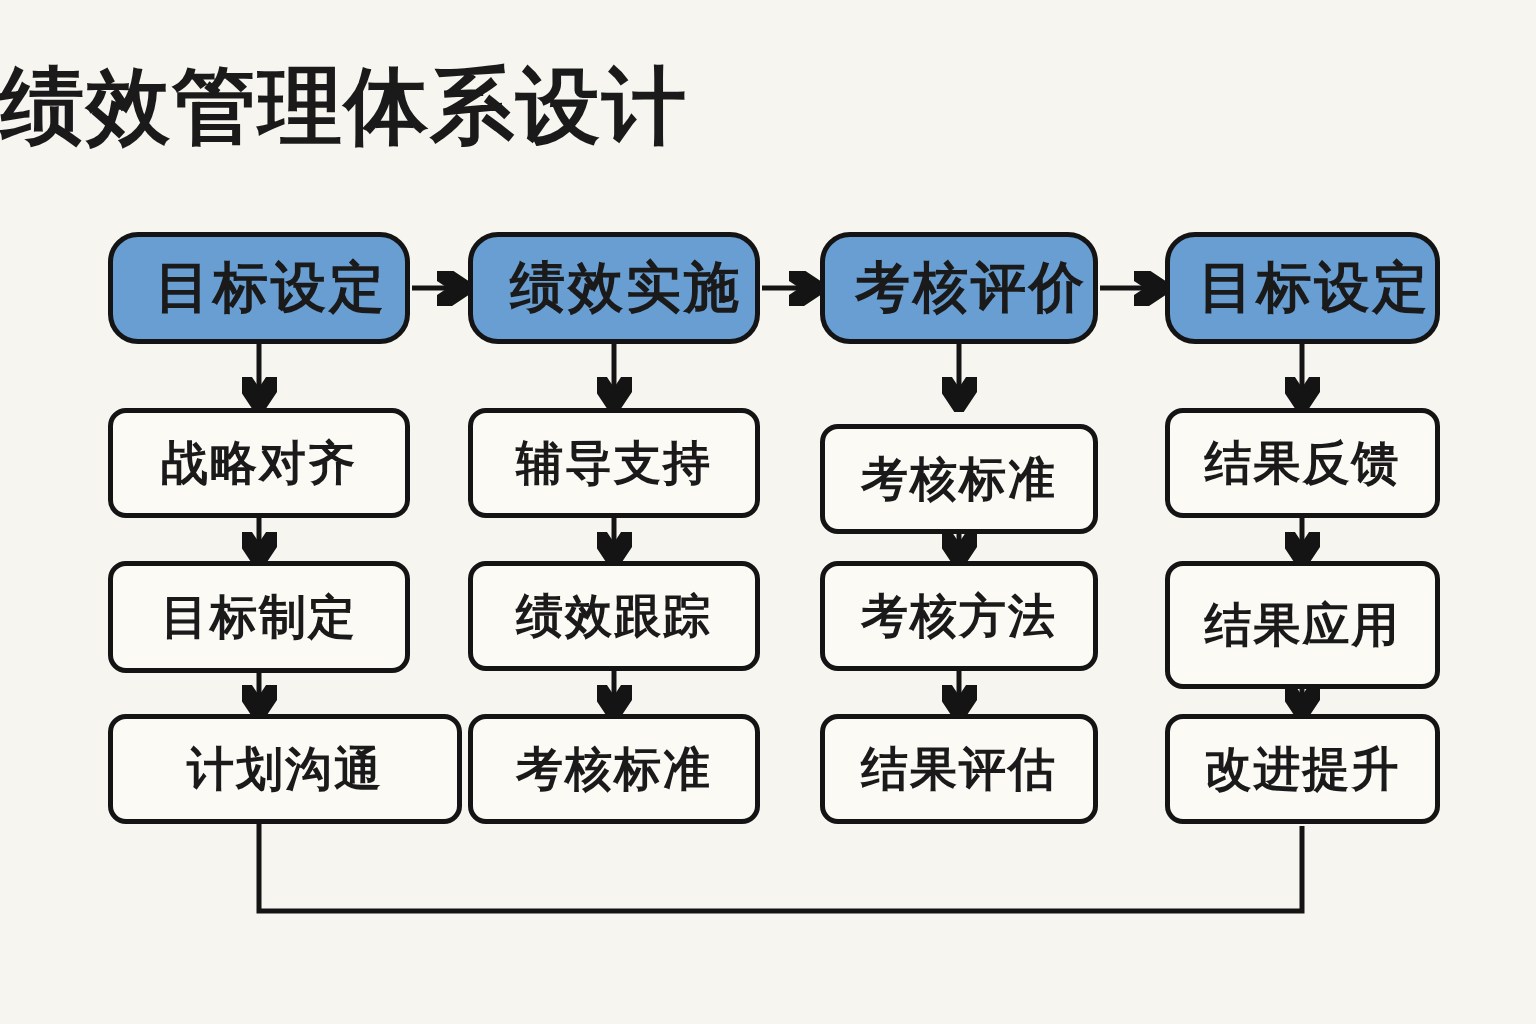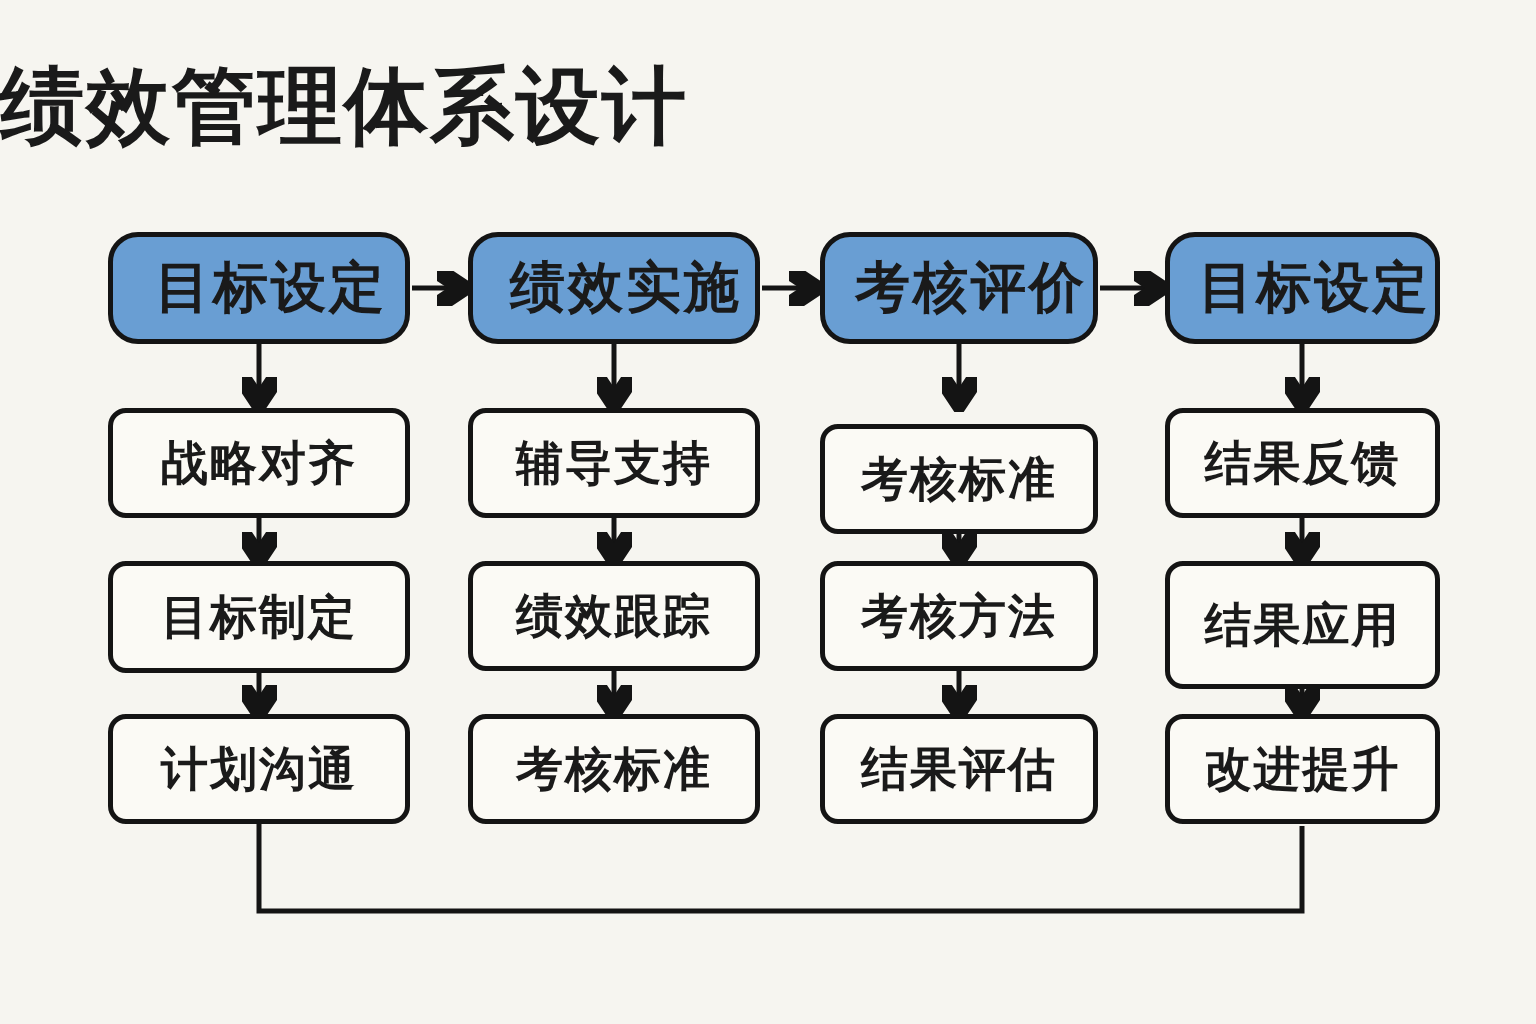--- a/index.html
+++ b/index.html
@@ -101,21 +101,21 @@
 
   <div class="box stage" style="left:108px;top:232px;width:302px;height:112px">
     <span>目标设定</span>
   </div>
   <div class="box step" style="left:108px;top:408px;width:302px;height:110px">
     <span>战略对齐</span>
   </div>
   <div class="box step" style="left:108px;top:561px;width:302px;height:112px">
     <span>目标制定</span>
   </div>
-  <div class="box step" style="left:108px;top:714px;width:302px;height:110px">
+  <div class="box step" style="left:108px;top:714px;width:354px;height:110px">
     <span>计划沟通</span>
   </div>
 
   <div class="box stage" style="left:468px;top:232px;width:292px;height:112px">
     <span>绩效实施</span>
   </div>
   <div class="box step" style="left:468px;top:408px;width:292px;height:110px">
     <span>辅导支持</span>
   </div>
   <div class="box step" style="left:468px;top:561px;width:292px;height:110px">

